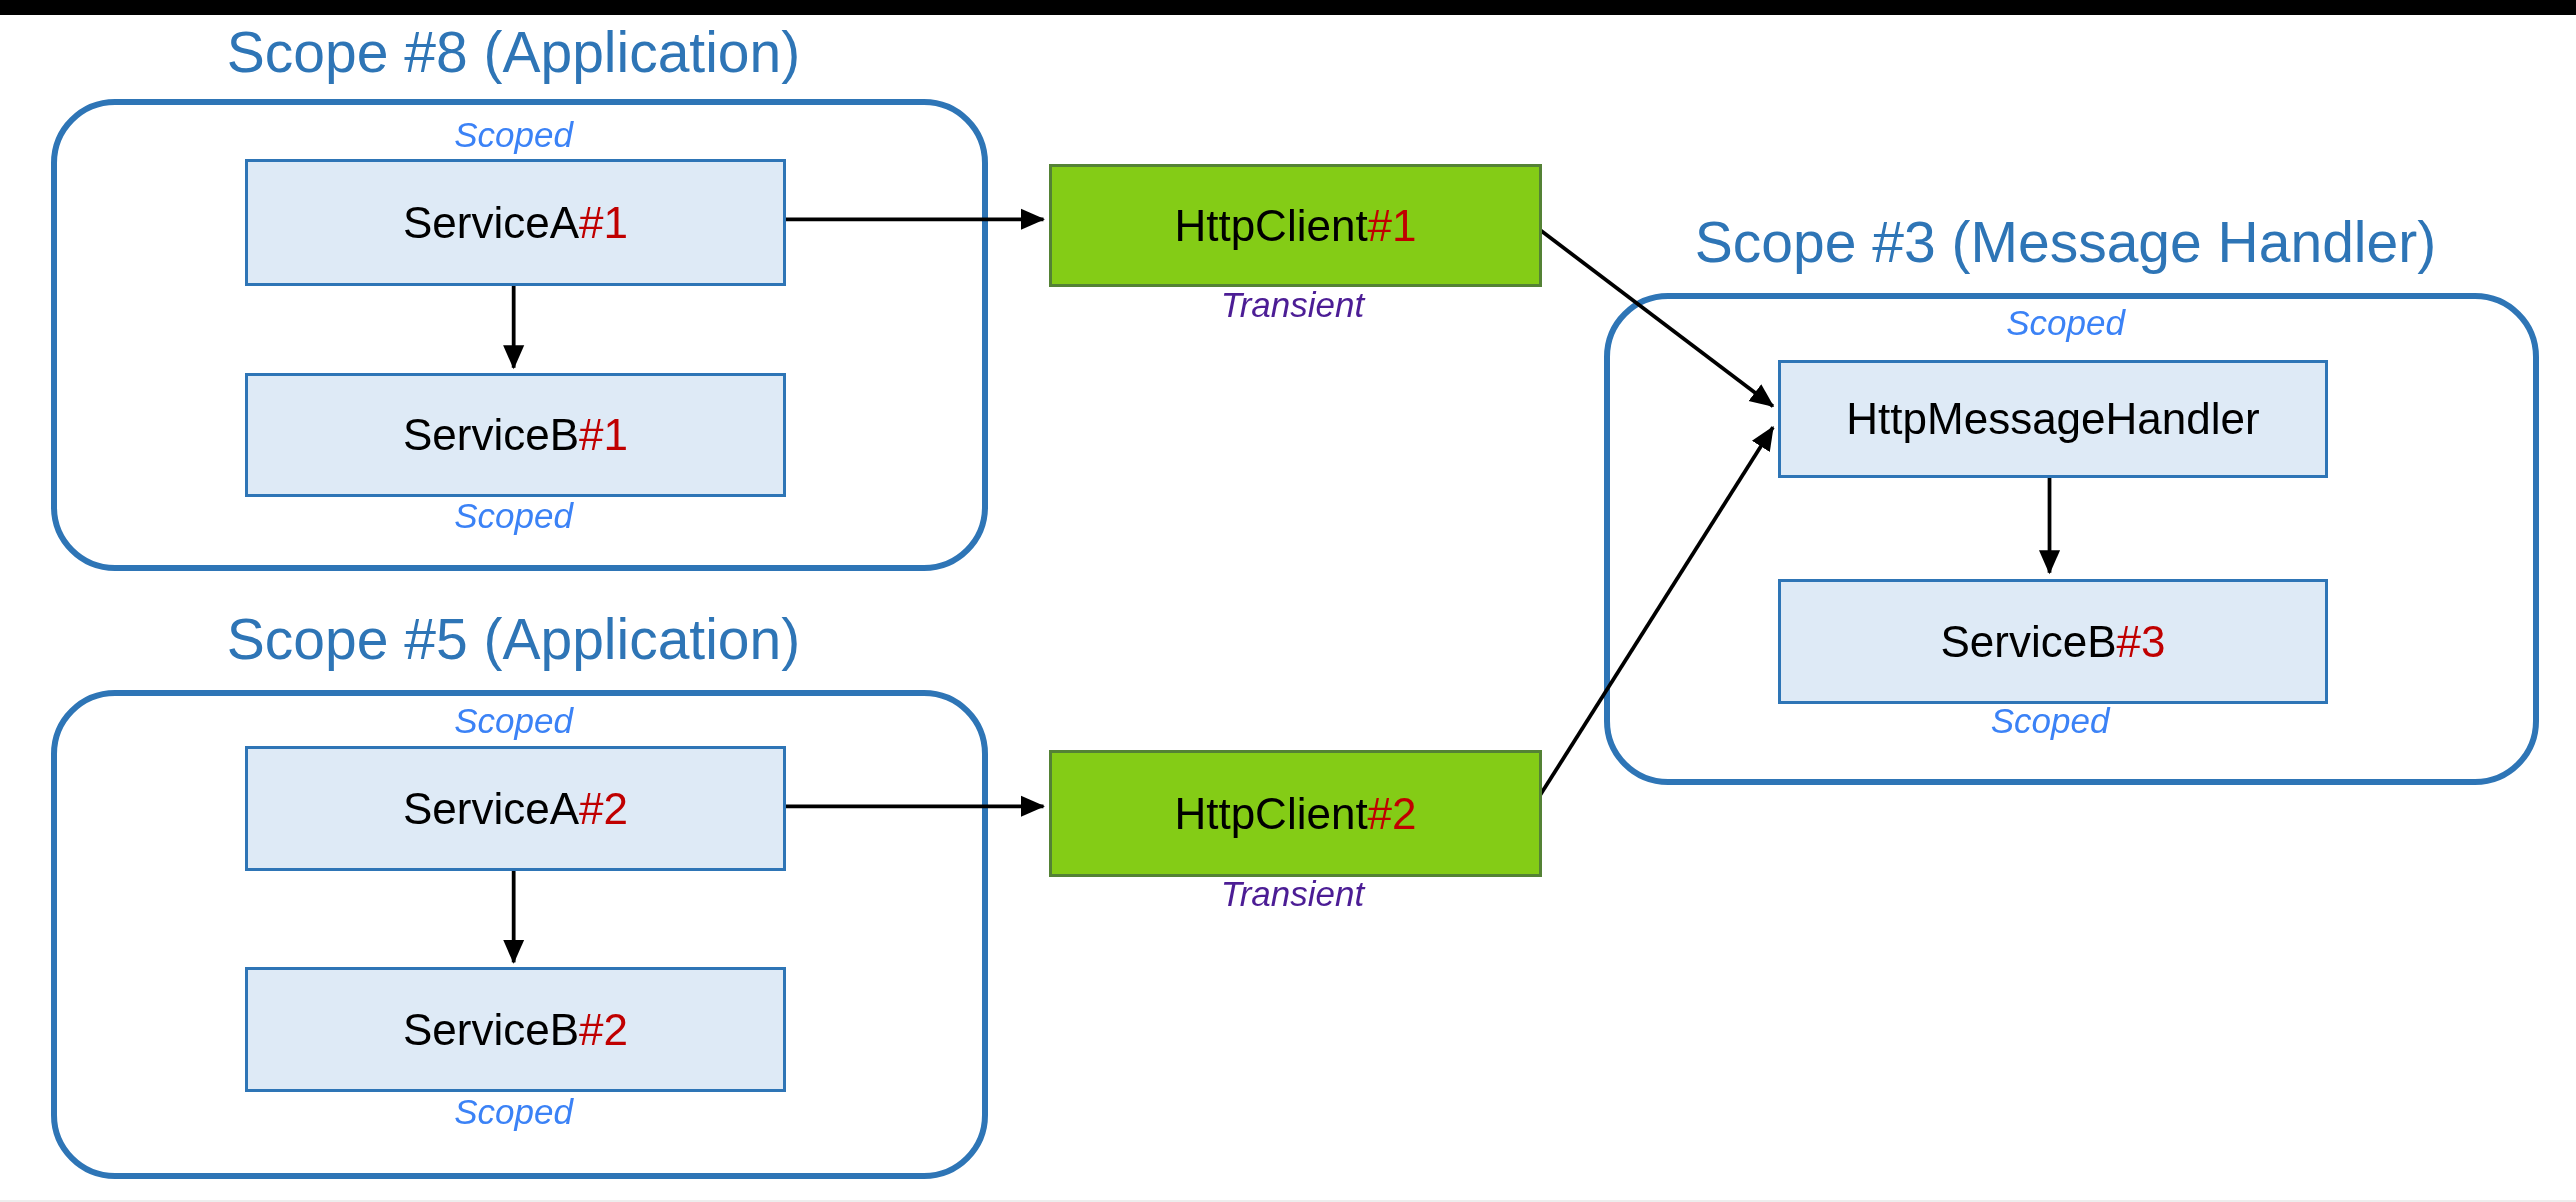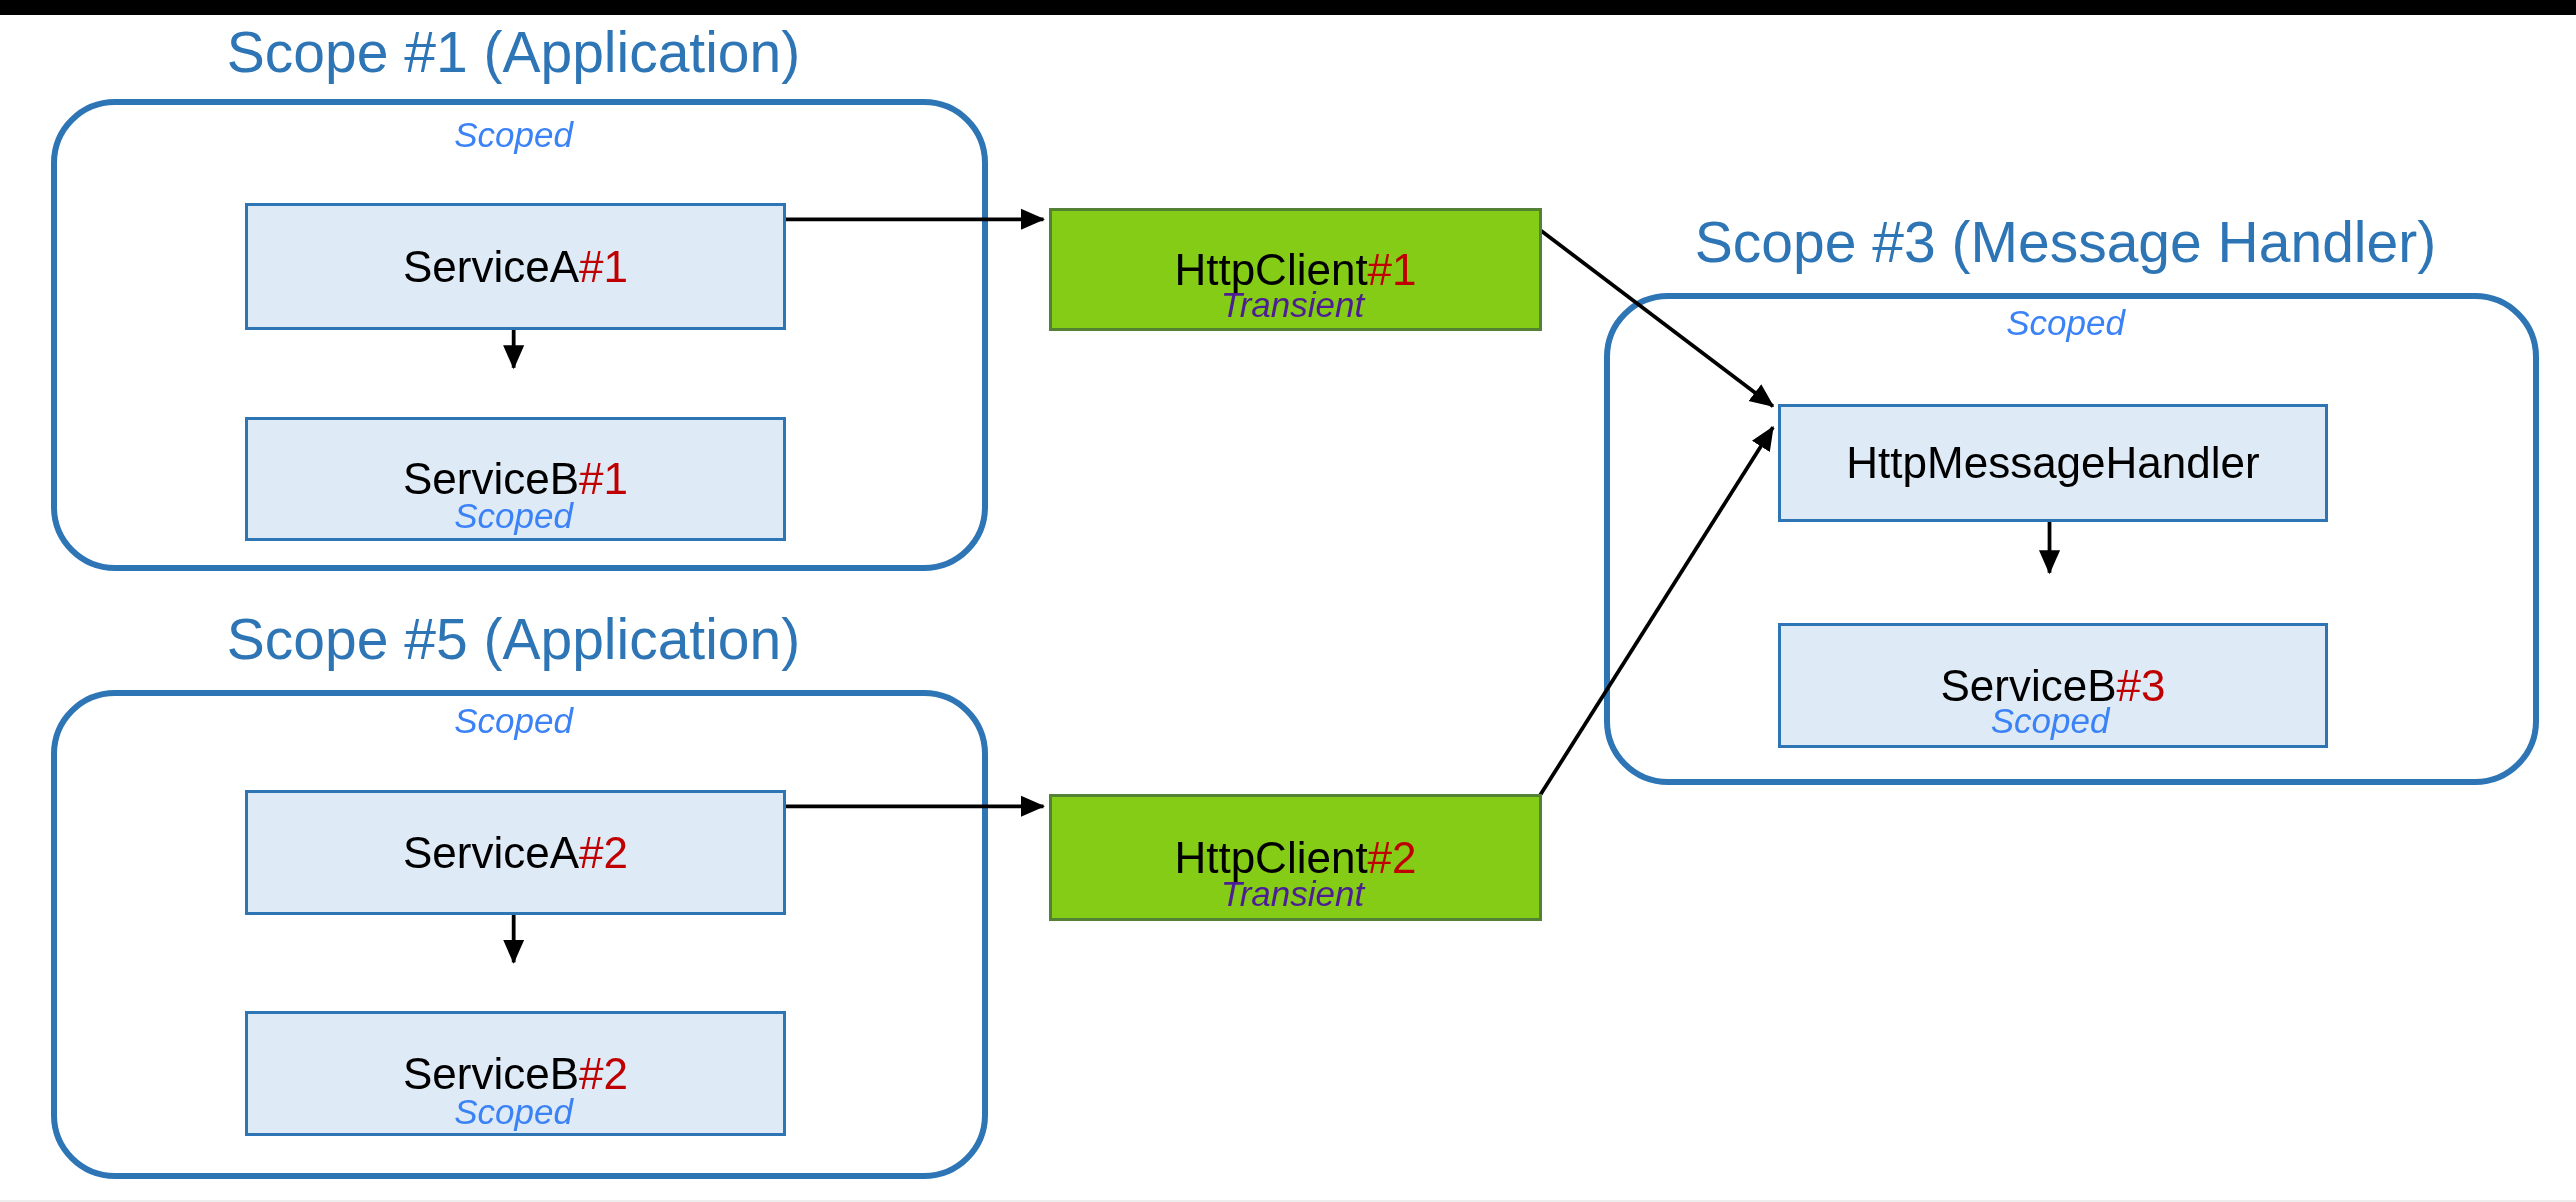--- a/index.html
+++ b/index.html
@@ -6,21 +6,21 @@
   body{width:2576px;height:1202px;position:relative;overflow:hidden;
        font-family:"Liberation Sans",sans-serif;}
   .abs{position:absolute;}
   .topbar{left:0;top:0;width:2576px;height:15px;background:#000;}
   .botline{left:0;top:1200px;width:2576px;height:2.3px;background:#ededed;}
   .scope-rect{border:6.8px solid #2E75B6;border-radius:64px;background:transparent;z-index:1;}
   .scope-title{color:#2E75B6;font-size:57px;line-height:1.1;text-align:center;z-index:4;white-space:nowrap;}
   .scoped{color:#3b82f6;font-size:35px;font-style:italic;text-align:center;z-index:4;}
   .lifetime{color:#4c1d95;font-size:35px;font-style:italic;text-align:center;z-index:4;}
   .box{display:flex;align-items:center;justify-content:center;z-index:3;
-       font-size:44px;color:#000;white-space:nowrap;margin-top:44px;}
+       font-size:44px;color:#000;white-space:nowrap;}
   .box-blue{background:#DEEAF6;border:3px solid #2E75B6;}
   .box-green{background:#84cc16;border:3.8px solid #548235;}
   .inst{color:#C00000;}
   .inst:empty{display:none;}
   svg.arrows{left:0;top:0;z-index:2;}
 </style>
 </head>
 <body>
 
 <div class="abs topbar"></div>
@@ -39,21 +39,21 @@
   </defs>
   <line x1="681" y1="373" x2="681" y2="488" stroke="#000" stroke-width="5" marker-end="url(#ah)"></line>
   <line x1="1038" y1="291" x2="1384" y2="291" stroke="#000" stroke-width="5" marker-end="url(#ah)"></line>
   <line x1="2040" y1="303" x2="2352" y2="539" stroke="#000" stroke-width="5" marker-end="url(#ah)"></line>
   <line x1="681" y1="1152" x2="681" y2="1277" stroke="#000" stroke-width="5" marker-end="url(#ah)"></line>
   <line x1="1038" y1="1070" x2="1384" y2="1070" stroke="#000" stroke-width="5" marker-end="url(#ah)"></line>
   <line x1="2040" y1="1060" x2="2352" y2="567" stroke="#000" stroke-width="5" marker-end="url(#ah)"></line>
   <line x1="2719" y1="627" x2="2719" y2="760" stroke="#000" stroke-width="5" marker-end="url(#ah)"></line>
 </svg>
 
-<div class="abs scope-title" style="left:51px;top:21px;width:925px">Scope #1 (Application)</div>
+<div class="abs scope-title" style="left:51px;top:21px;width:925px">Scope #8 (Application)</div>
 <div class="abs scoped" style="left:51px;top:115px;width:925px">Scoped</div>
 <div class="abs box box-blue" style="left:245px;top:159px;width:535px;height:121px">
   <span>ServiceA</span>
   <span class="inst">#1</span>
 </div>
 <div class="abs box box-blue" style="left:245px;top:373px;width:535px;height:118px">
   <span>ServiceB</span>
   <span class="inst">#1</span>
 </div>
 <div class="abs scoped" style="left:51px;top:496px;width:925px">Scoped</div>

